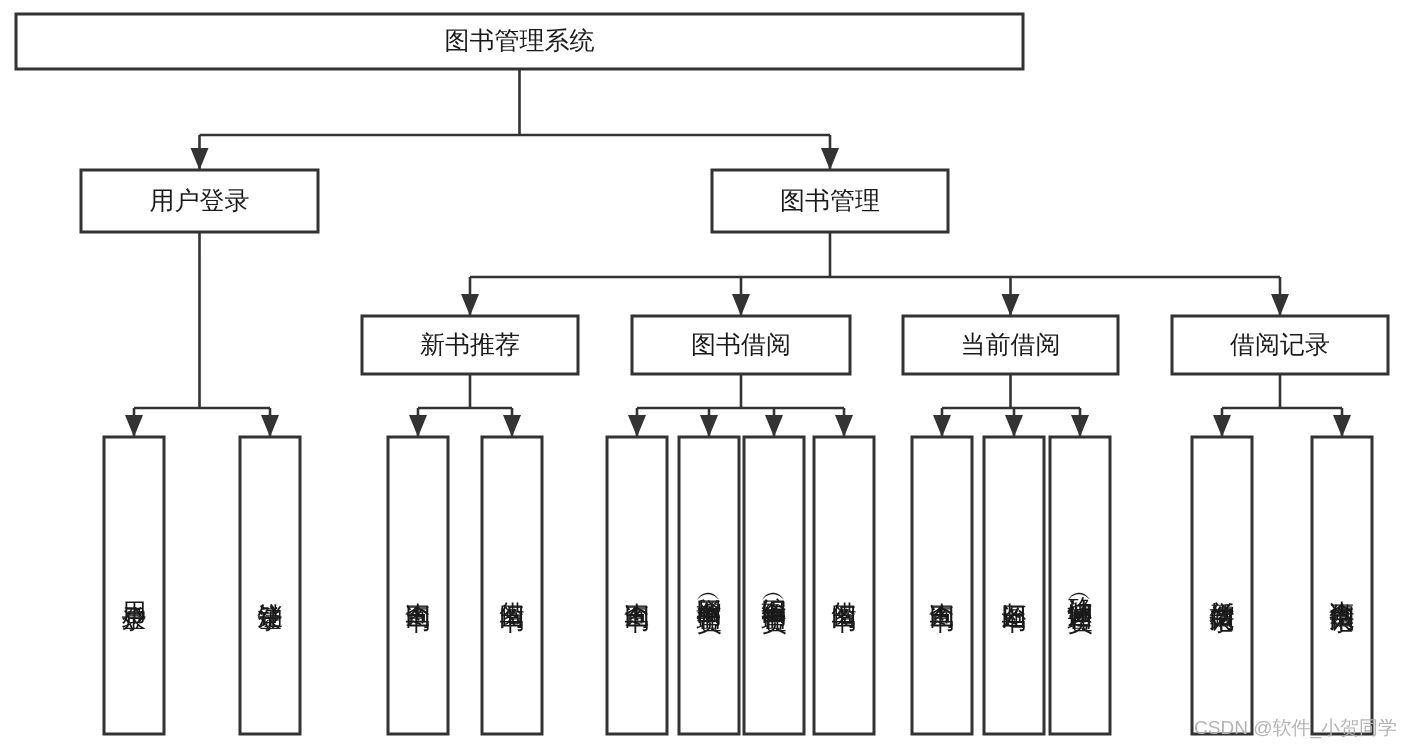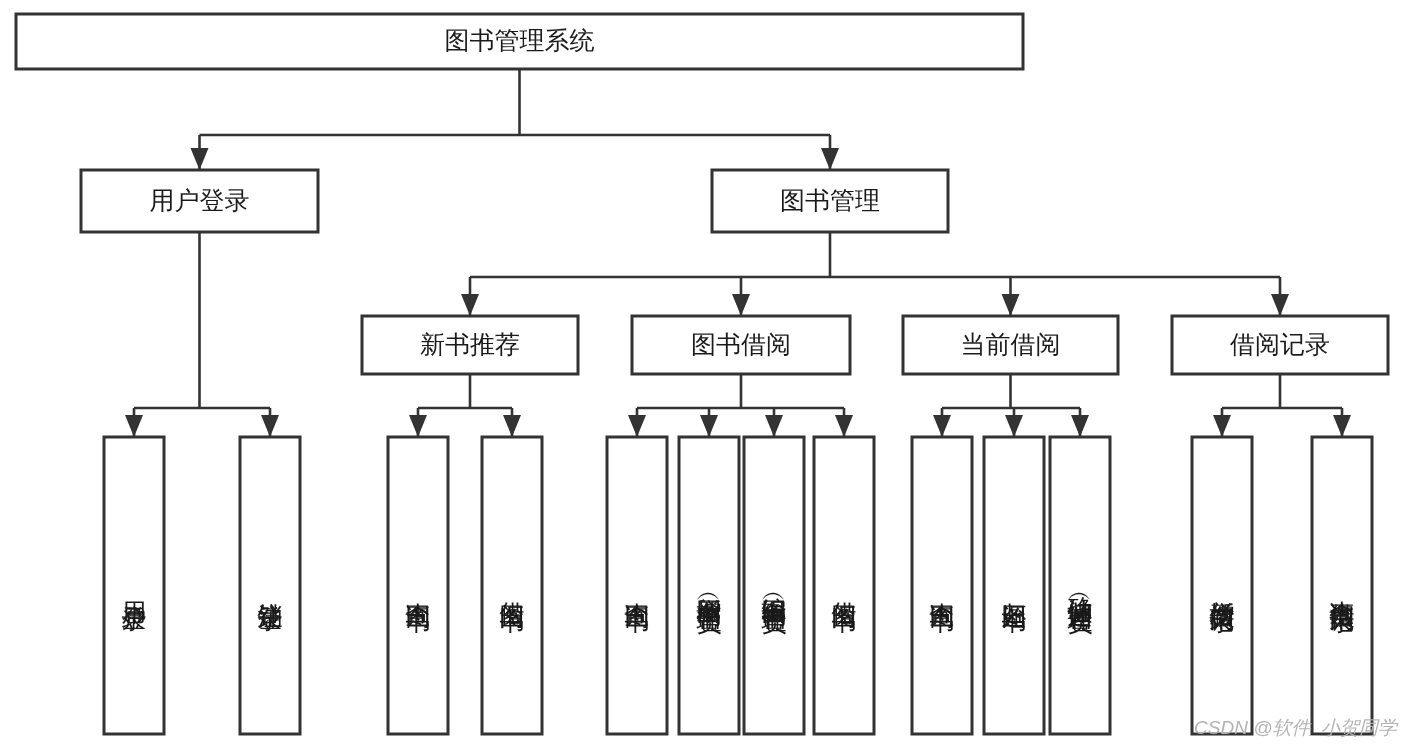--- a/index.html
+++ b/index.html
@@ -74,21 +74,20 @@
   }
   .watermark {
     position: absolute;
     right: 8px;
     bottom: 6px;
     font-family: "Liberation Sans", "DejaVu Sans", sans-serif;
     font-size: 19px;
     color: #b3b3b3;
     white-space: nowrap;
     user-select: none;
-    font-style: italic;
   }
 </style>
 </head>
 <body>
 
 <div id="diagram-root">
 
   <svg id="tree-svg" viewBox="0 0 1405 747" xmlns="http://www.w3.org/2000/svg">
     <g id="edges-layer">
         <line x1="519.5" y1="69" x2="519.5" y2="135" class="edge-line"></line>

